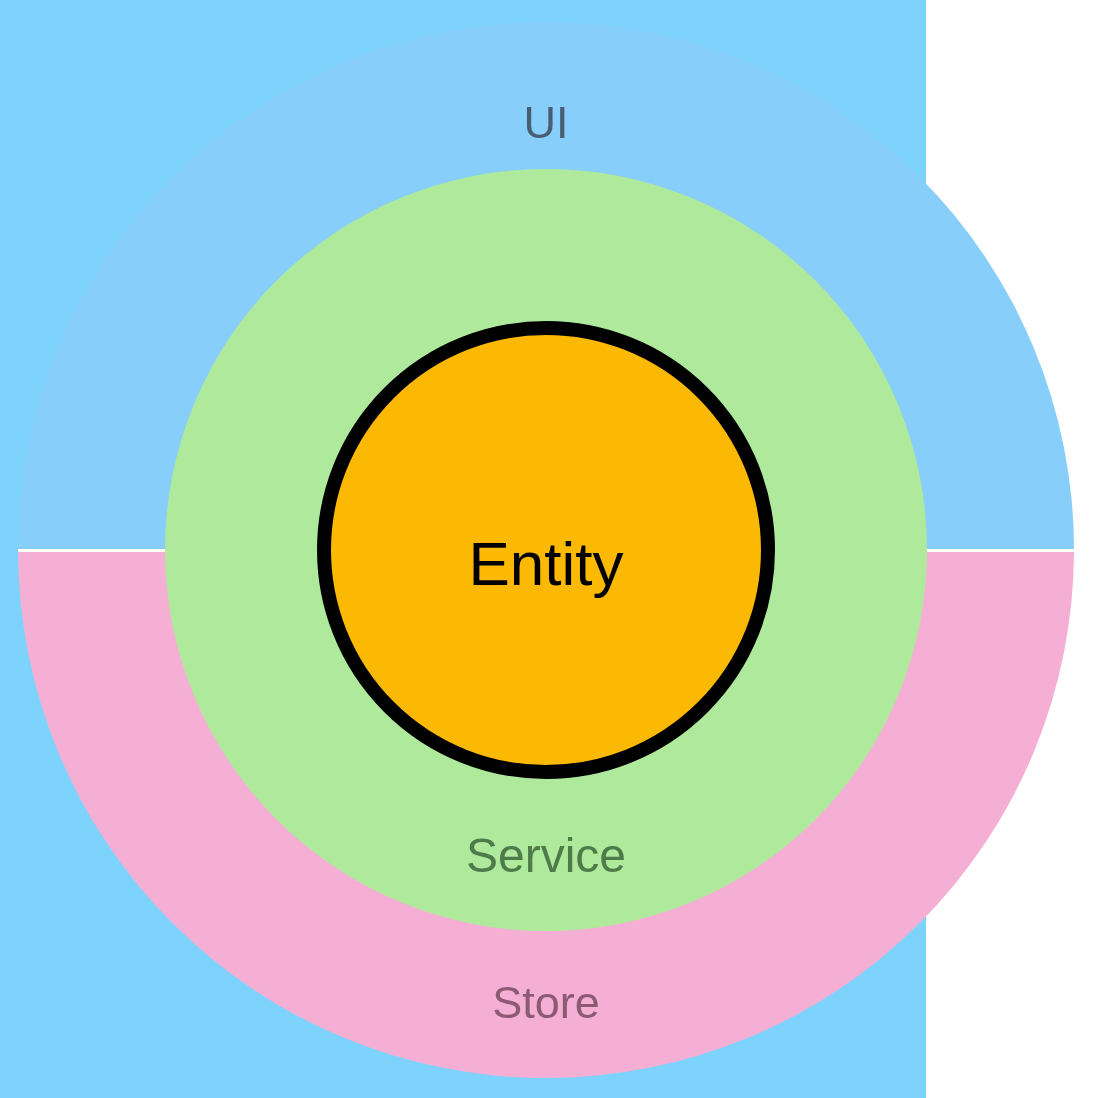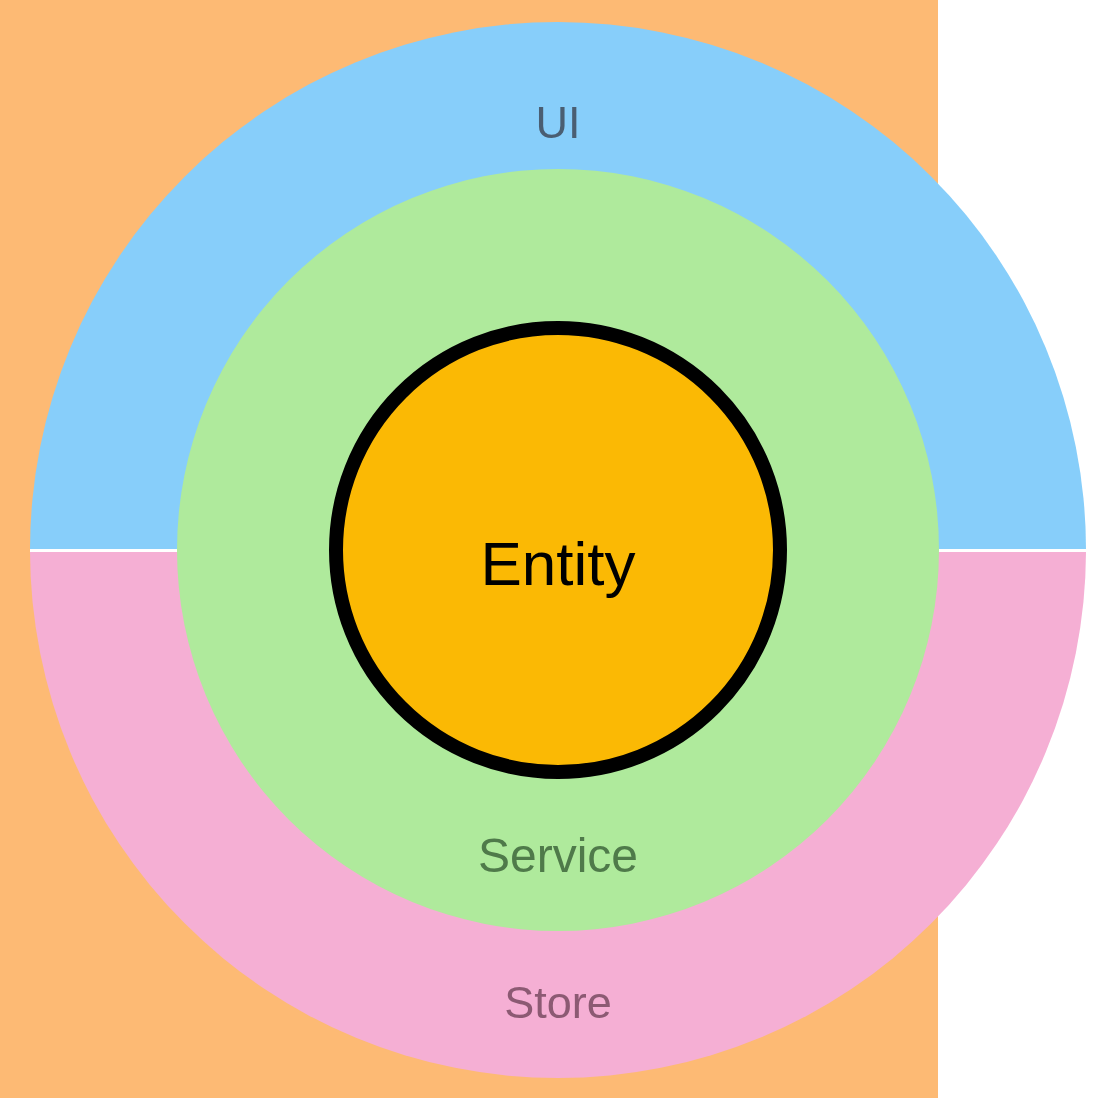--- a/index.html
+++ b/index.html
@@ -11,22 +11,21 @@
   body {
     width: 1106px;
     height: 1098px;
     font-family: "Liberation Sans", sans-serif;
     overflow: hidden;
   }
   #diagram-root {
     position: relative;
     width: 926px;
     height: 1098px;
-    background: #fdba74;
-    padding-left: 12px;
+    background: #7dd3fc;
   }
   svg.diagram-svg {
     display: block;
     width: 1106px;
     height: 1098px;
   }
   .ring-label {
     font-family: "Liberation Sans", sans-serif;
     font-weight: 400;
     text-anchor: middle;

